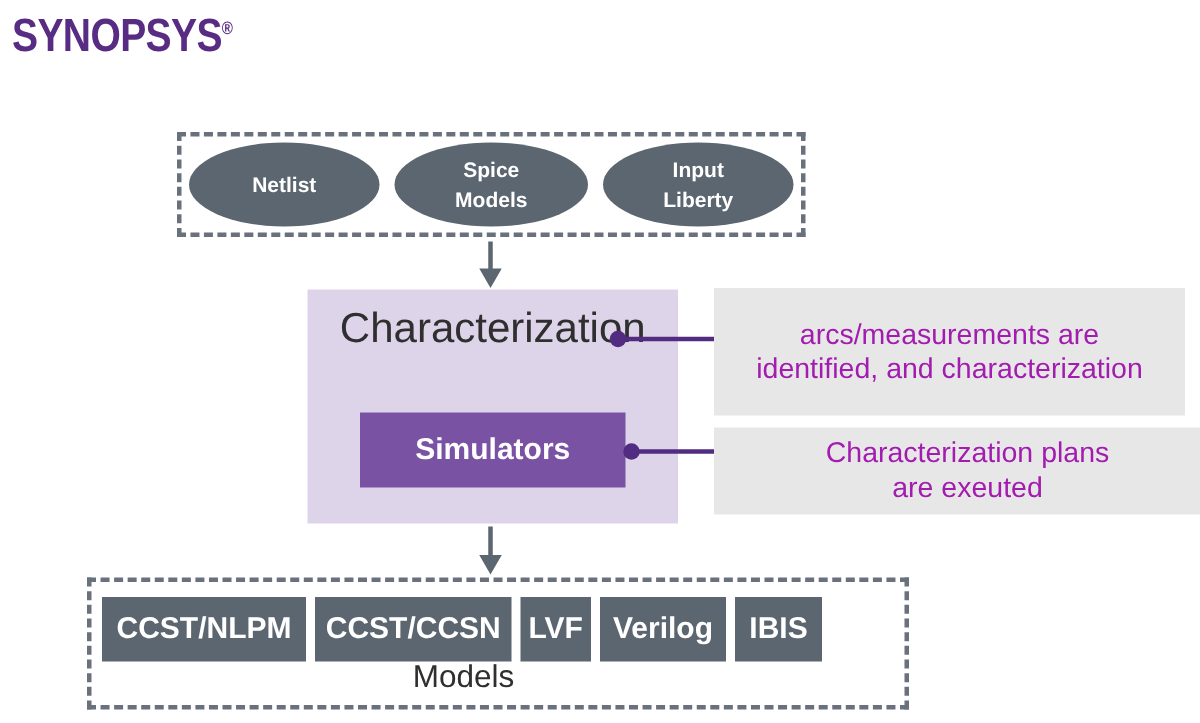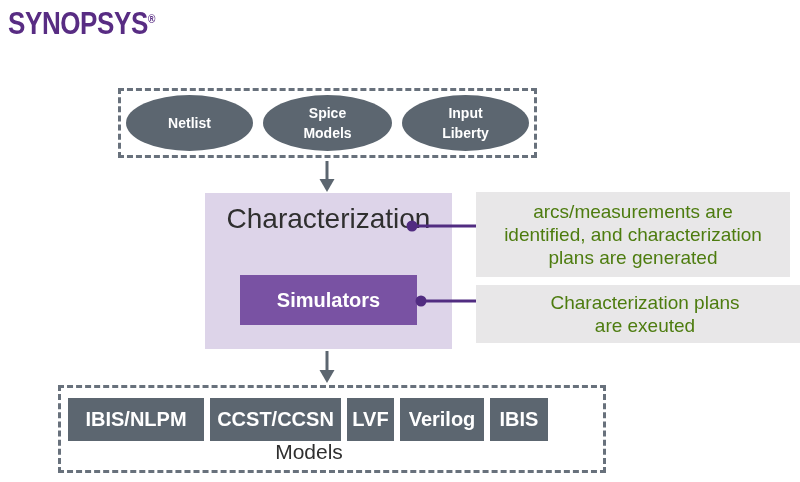--- a/index.html
+++ b/index.html
@@ -97,21 +97,21 @@
     align-items: center;
     justify-content: center;
   }
 
   
   .note {
     position: absolute;
     left: 476px;
     width: 314px;
     background: #E8E7E8;
-    color: #4d7c0f;
+    color: #a21caf;
     font-size: 19px;
     line-height: 23px;
     display: flex;
     flex-direction: column;
     justify-content: center;
     text-align: center;
   }
   .note span { display: block; }
   .note.n1 { top: 192px; height: 85px; }
   .note.n2 { top: 285px; height: 58px; padding-left: 12px; }
@@ -196,31 +196,30 @@
       <span>Characterization</span>
     </div>
     <div class="simulators">
       <span>Simulators</span>
     </div>
   </div>
 
   <div class="note n1">
     <span>arcs/measurements are</span>
     <span>identified, and characterization</span>
-    <span>plans are generated</span>
   </div>
   <div class="note n2">
     <span>Characterization plans</span>
     <span>are exeuted</span>
   </div>
 
   <div class="outputs">
     <div class="models-row">
       <div class="model m1">
-          <span>IBIS/NLPM</span>
+          <span>CCST/NLPM</span>
         </div>
       <div class="model m2">
           <span>CCST/CCSN</span>
         </div>
       <div class="model m3">
           <span>LVF</span>
         </div>
       <div class="model m4">
           <span>Verilog</span>
         </div>

